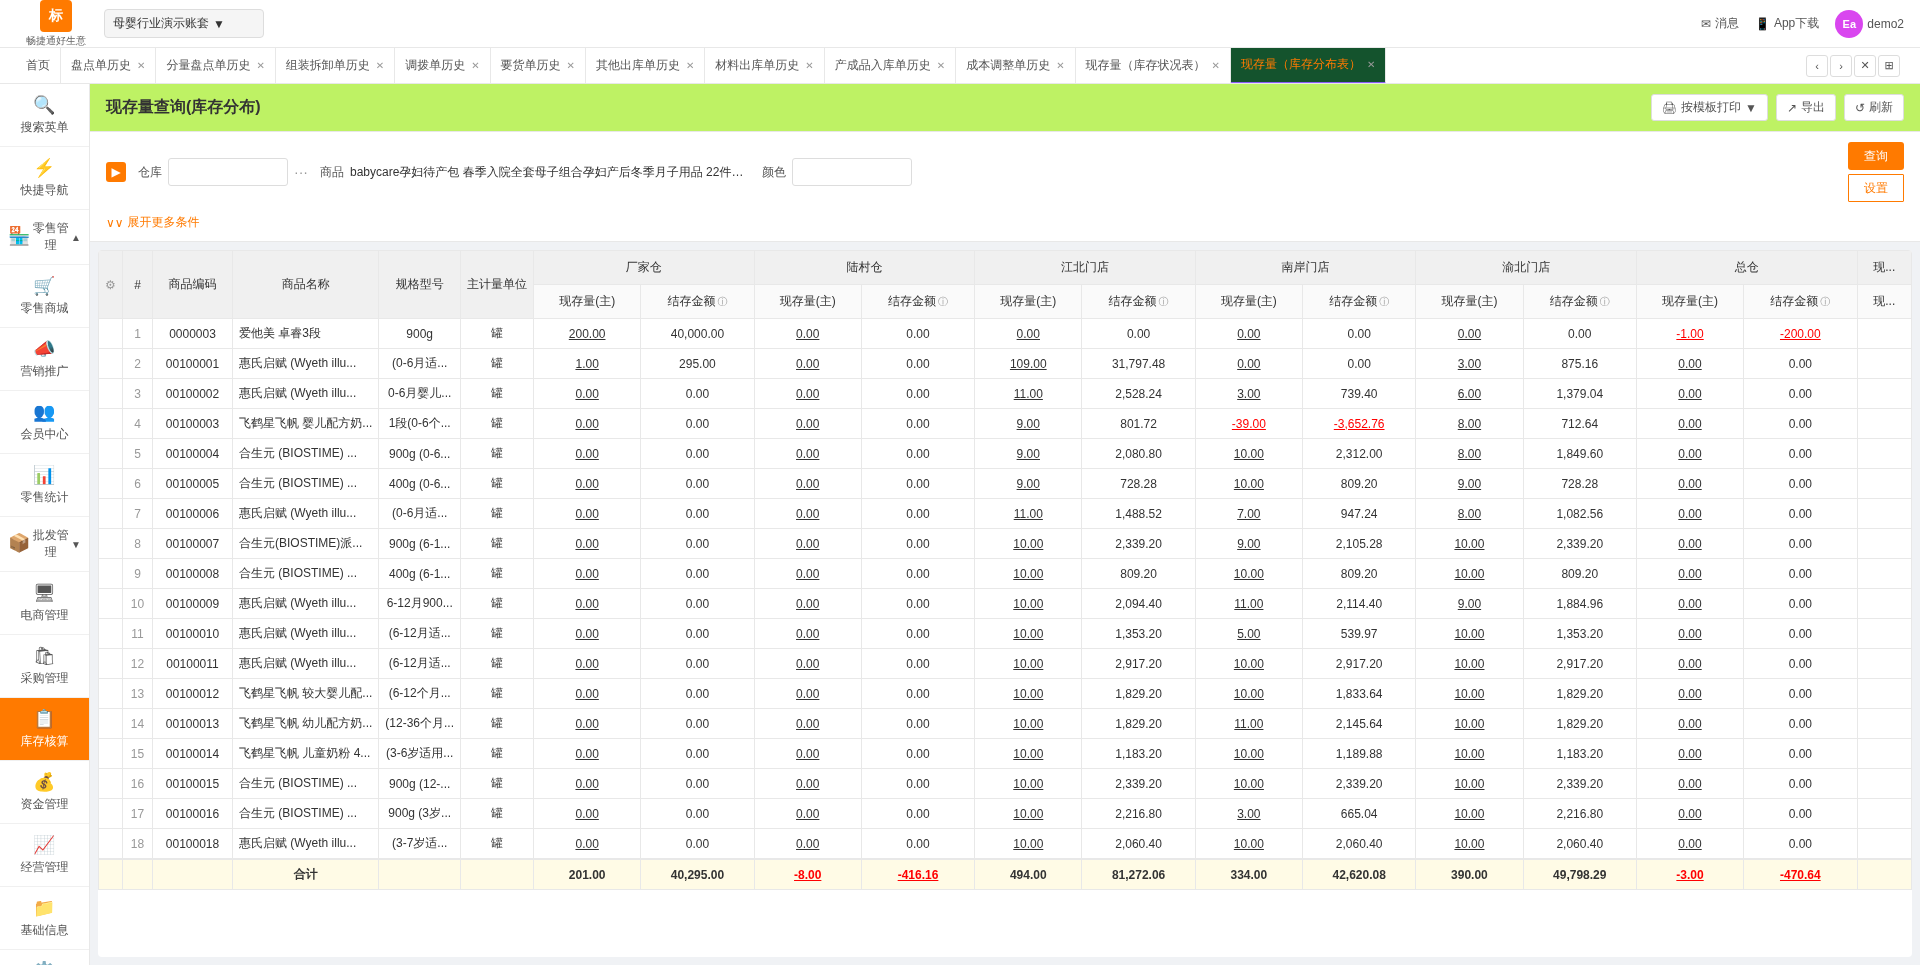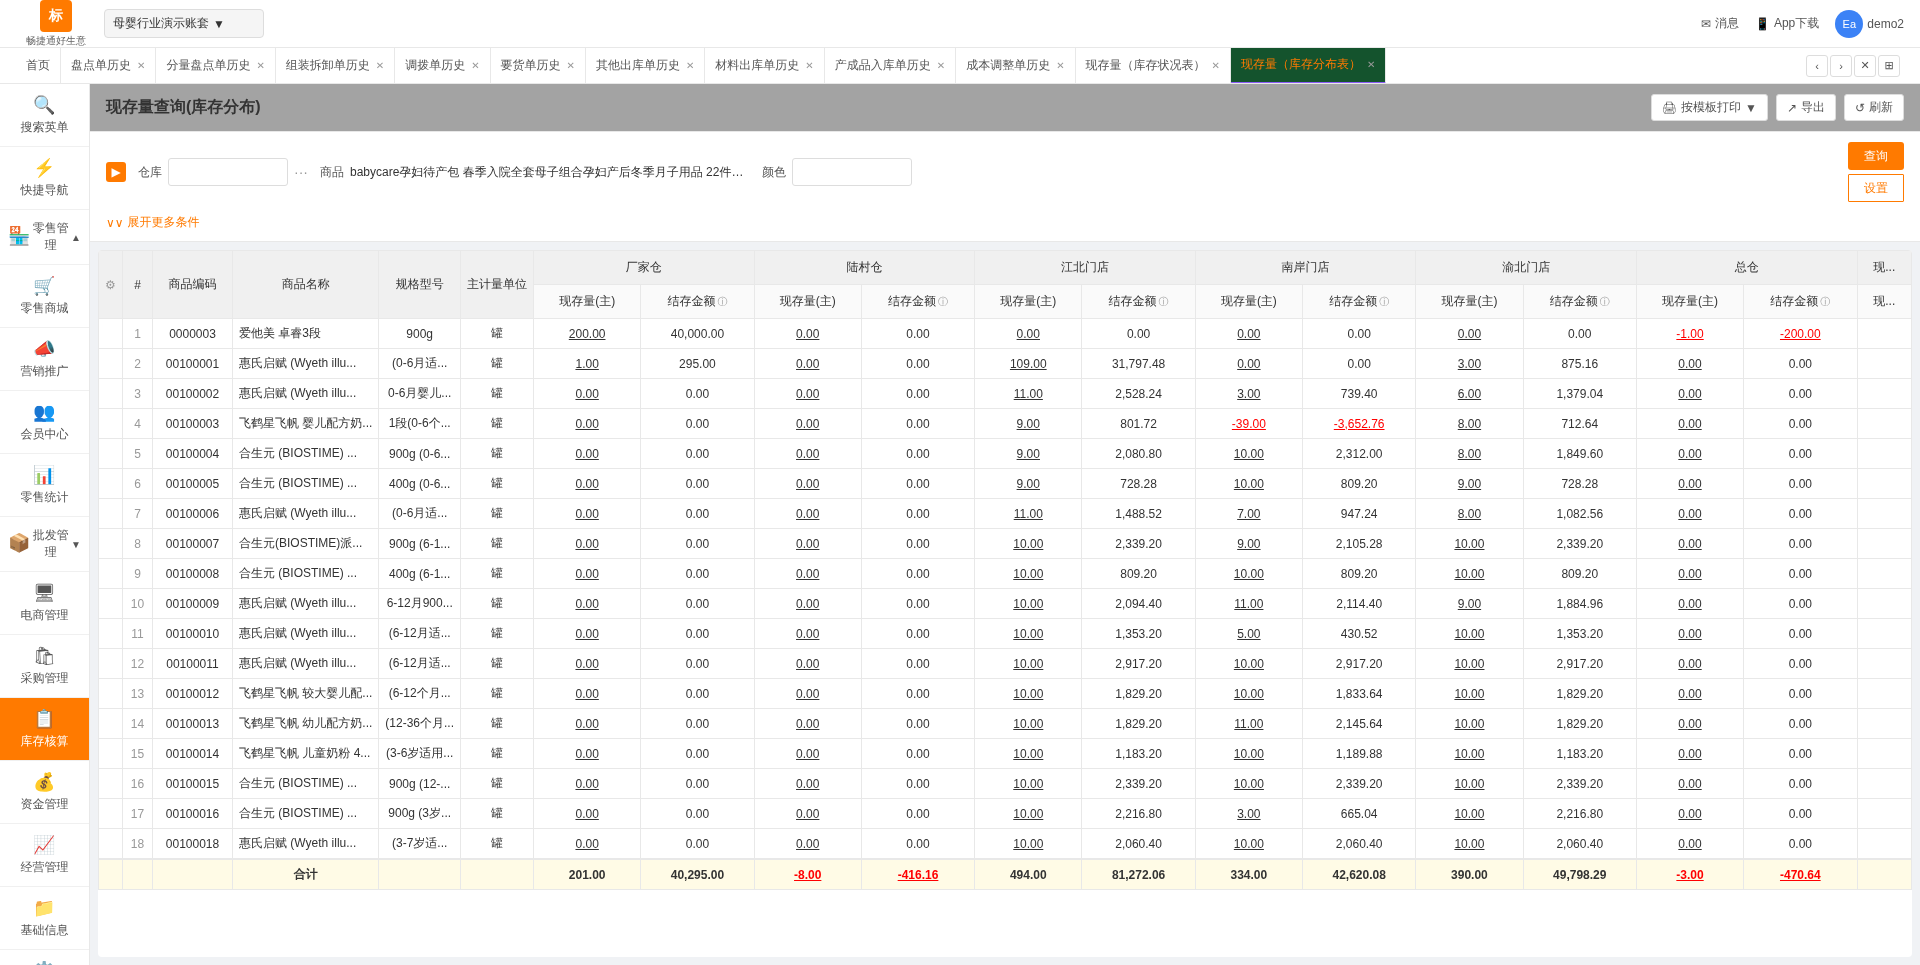--- a/index.html
+++ b/index.html
@@ -15,21 +15,21 @@
       border-bottom: 1px solid #e8e8e8;
       justify-content: space-between;
     }
     .top-bar-left { display: flex; align-items: center; gap: 8px; }
     .logo-area { display: flex; flex-direction: column; align-items: center; justify-content: center; width: 80px; }
     .logo-icon { width: 32px; height: 32px; background: #ff7a00; border-radius: 4px; display: flex; align-items: center; justify-content: center; color: white; font-size: 14px; font-weight: bold; }
     .logo-text { font-size: 10px; color: #666; margin-top: 2px; }
     .org-selector { display: flex; align-items: center; gap: 4px; background: #f5f5f5; border: 1px solid #ddd; border-radius: 4px; padding: 5px 8px; cursor: pointer; min-width: 160px; }
     .top-bar-right { display: flex; align-items: center; gap: 16px; }
     .top-bar-btn { display: flex; align-items: center; gap: 4px; cursor: pointer; color: #555; font-size: 12px; }
-    .avatar { width: 28px; height: 28px; border-radius: 50%; background: #3b82f6; display: flex; align-items: center; justify-content: center; color: white; font-size: 11px; }
+    .avatar { width: 28px; height: 28px; border-radius: 50%; background: #d946ef; display: flex; align-items: center; justify-content: center; color: white; font-size: 11px; font-weight: bold; }
 
     
     .tab-bar {
       height: 36px;
       background: #fff;
       display: flex;
       align-items: center;
       border-bottom: 1px solid #e8e8e8;
       overflow: hidden;
       padding: 0 16px;
@@ -84,21 +84,21 @@
     .sidebar-item.active { background: #ff7a00; color: white; }
     .sidebar-item .icon { font-size: 18px; margin-bottom: 3px; }
     .sidebar-item.has-sub { flex-direction: row; justify-content: space-between; padding: 10px 8px; }
     .sidebar-item.has-sub .sub-arrow { font-size: 10px; }
 
     
     .content { flex: 1; overflow: hidden; display: flex; flex-direction: column; background: #f0f2f5; }
 
     
     .page-header {
-      background: #a3a3a3;
+      background: #bef264;
       padding: 10px 16px 0 16px;
       border-bottom: 1px solid #e8e8e8;
       display: flex;
       align-items: center;
       justify-content: space-between;
     }
     .page-title { font-size: 16px; font-weight: bold; color: #333; padding-bottom: 10px; }
     .page-header-actions { display: flex; align-items: center; gap: 8px; padding-bottom: 10px; }
     .header-btn { display: flex; align-items: center; gap: 4px; padding: 4px 10px; border: 1px solid #ddd; border-radius: 3px; cursor: pointer; font-size: 12px; color: #555; background: #fff; }
 
@@ -622,21 +622,21 @@
     <td class="col-name">惠氏启赋 (Wyeth illu...</td>
     <td class="col-spec">(6-12月适...</td>
     <td class="col-unit">罐</td>
     <td><span class="num-underline">0.00</span></td>
     <td>0.00</td>
     <td><span class="num-underline">0.00</span></td>
     <td>0.00</td>
     <td><span class="num-underline">10.00</span></td>
     <td>1,353.20</td>
     <td><span class="num-underline">5.00</span></td>
-    <td><span class="">430.52</span></td>
+    <td><span class="">539.97</span></td>
     <td><span class="num-underline">10.00</span></td>
     <td>1,353.20</td>
     <td><span class="num-underline">0.00</span></td>
     <td><span class="">0.00</span></td>
     <td></td>
   </tr>
             <tr>
     <td></td>
     <td class="col-index">12</td>
     <td class="col-code">00100011</td>

